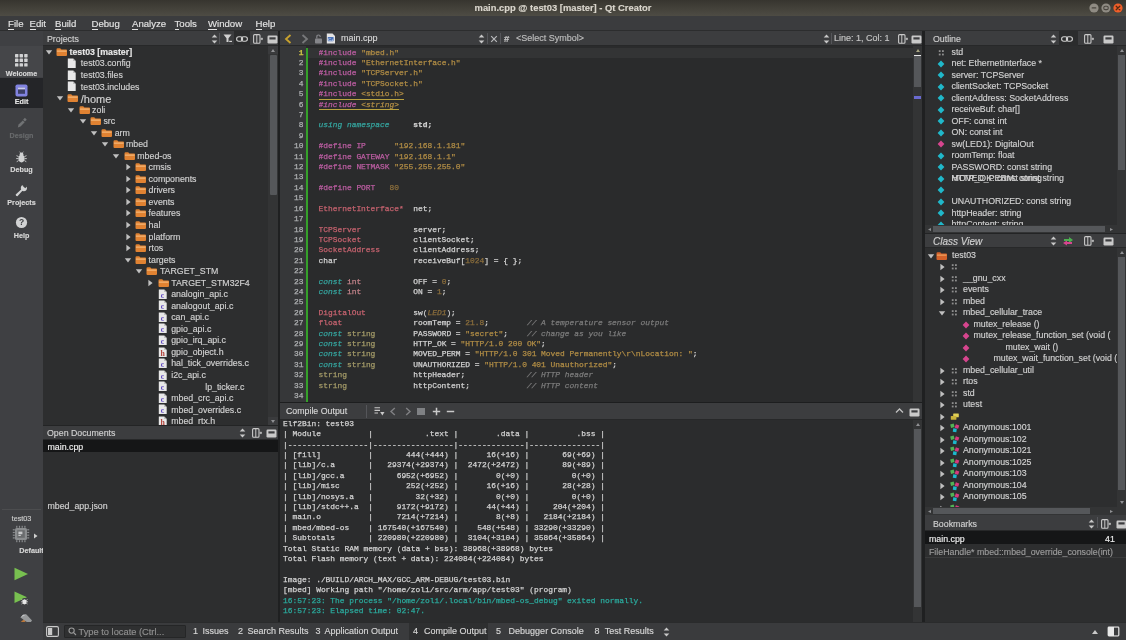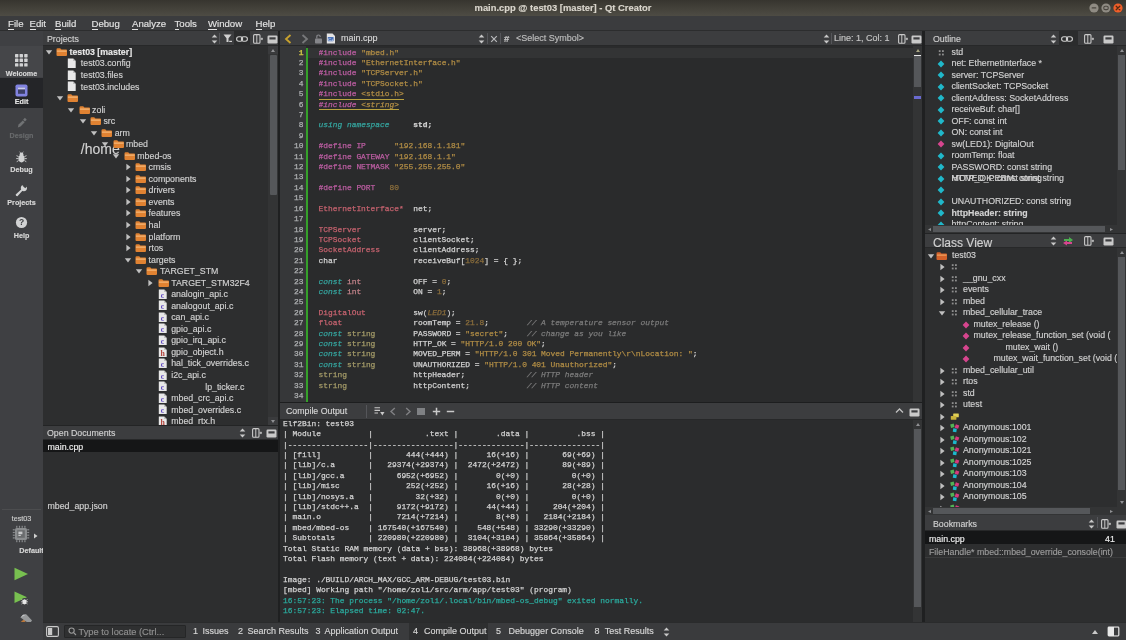--- a/index.html
+++ b/index.html
@@ -169,21 +169,21 @@
       <path d="M6.2 0.5 L6.2 3 L8.7 3 Z" fill="#b8b8b8"></path>
     </svg>
 <div style="position:absolute;left:37.8px;top:35.52px;font-size:8.8px;font-weight:normal;color:#d2d2d2;white-space:pre;">test03.includes</div>
 <svg style="position:absolute;left:12.9px;top:48.06px" width="8" height="8" viewBox="0 0 8 8">
       <path d="M0.8 2.2 L7.2 2.2 L4 6.4 Z" fill="#c0c0c0"></path>
     </svg>
 <svg style="position:absolute;left:24.3px;top:47.06px" width="11.5" height="9.5" viewBox="0 0 11.5 9.5">
       <path d="M0.5 2.5 Q0.5 1.2 1.7 1.2 L4.2 1.2 L5.4 2.6 L10.2 2.6 Q11 2.6 11 3.6 L11 8 Q11 9 10 9 L1.5 9 Q0.5 9 0.5 8 Z" fill="#e08232"></path>
       <path d="M0.9 3.4 L10.6 3.4 L10.6 4.9 L0.9 4.9 Z" fill="#f2b575" opacity="0.85"></path>
     </svg>
-<div style="position:absolute;left:37.8px;top:47.06px;font-size:14px;font-weight:normal;color:#d2d2d2;white-space:pre;margin-top:48px;">/home</div>
+<div style="position:absolute;left:37.8px;top:47.06px;font-size:11px;font-weight:normal;color:#d2d2d2;white-space:pre;">/home</div>
 <svg style="position:absolute;left:24.200000000000003px;top:59.6px" width="8" height="8" viewBox="0 0 8 8">
       <path d="M0.8 2.2 L7.2 2.2 L4 6.4 Z" fill="#c0c0c0"></path>
     </svg>
 <svg style="position:absolute;left:35.6px;top:58.6px" width="11.5" height="9.5" viewBox="0 0 11.5 9.5">
       <path d="M0.5 2.5 Q0.5 1.2 1.7 1.2 L4.2 1.2 L5.4 2.6 L10.2 2.6 Q11 2.6 11 3.6 L11 8 Q11 9 10 9 L1.5 9 Q0.5 9 0.5 8 Z" fill="#e08232"></path>
       <path d="M0.9 3.4 L10.6 3.4 L10.6 4.9 L0.9 4.9 Z" fill="#f2b575" opacity="0.85"></path>
     </svg>
 <div style="position:absolute;left:49.1px;top:58.6px;font-size:8.8px;font-weight:normal;color:#d2d2d2;white-space:pre;">zoli</div>
 <svg style="position:absolute;left:35.50000000000001px;top:71.14px" width="8" height="8" viewBox="0 0 8 8">
       <path d="M0.8 2.2 L7.2 2.2 L4 6.4 Z" fill="#c0c0c0"></path>
@@ -666,42 +666,42 @@
       <rect x="1.6" y="1.6" width="4.8" height="4.8" transform="rotate(45 4 4)" fill="#20b8ca"></rect>
     </svg>
 <div style="position:absolute;left:26.5px;top:127px;font-size:8.8px;color:#d2d2d2;white-space:pre;">MOVED_PERM: const string</div>
 <svg style="position:absolute;left:11.5px;top:151.8px" width="8" height="8" viewBox="0 0 8 8">
       <rect x="1.6" y="1.6" width="4.8" height="4.8" transform="rotate(45 4 4)" fill="#20b8ca"></rect>
     </svg>
 <div style="position:absolute;left:26.5px;top:150.20000000000002px;font-size:8.8px;color:#d2d2d2;white-space:pre;">UNAUTHORIZED: const string</div>
 <svg style="position:absolute;left:11.5px;top:163.3px" width="8" height="8" viewBox="0 0 8 8">
       <rect x="1.6" y="1.6" width="4.8" height="4.8" transform="rotate(45 4 4)" fill="#20b8ca"></rect>
     </svg>
-<div style="position:absolute;left:26.5px;top:161.70000000000002px;font-size:8.8px;color:#d2d2d2;white-space:pre;font-weight:bold;">httpHeader: string</div>
+<div style="position:absolute;left:26.5px;top:161.70000000000002px;font-size:8.8px;color:#d2d2d2;white-space:pre;">httpHeader: string</div>
 <svg style="position:absolute;left:11.5px;top:174.8px" width="8" height="8" viewBox="0 0 8 8">
       <rect x="1.6" y="1.6" width="4.8" height="4.8" transform="rotate(45 4 4)" fill="#20b8ca"></rect>
     </svg>
 <div style="position:absolute;left:26.5px;top:173.20000000000002px;font-size:8.8px;color:#d2d2d2;white-space:pre;">httpContent: string</div>
 </div>
 <div style="position:absolute;left:1117px;top:46px;width:9px;height:179px;background:#333435;"></div>
 <svg style="position:absolute;left:1118.5px;top:47.5px;" width="6" height="5" viewBox="0 0 6 5">
     <path d="M3.0 1 L5 4 L1 4 Z" fill="#909194"></path>
   </svg>
 <div style="position:absolute;left:1118px;top:55px;width:7px;height:115px;background:#55575a;"></div>
 <div style="position:absolute;left:925px;top:225px;width:192px;height:8px;background:#333435;"></div>
 <svg style="position:absolute;left:927px;top:227px;" width="5" height="5" viewBox="0 0 5 5">
     <path d="M1 2.5 L4 1 L4 4 Z" fill="#909194"></path>
   </svg>
 <div style="position:absolute;left:933px;top:226px;width:172px;height:6px;background:#55575a;"></div>
 <svg style="position:absolute;left:1109px;top:227px;" width="5" height="5" viewBox="0 0 5 5">
     <path d="M4 2.5 L1 1 L1 4 Z" fill="#909194"></path>
   </svg>
 <div style="position:absolute;left:1117px;top:225px;width:9px;height:8px;background:#333435;"></div>
 <div style="position:absolute;left:925px;top:233px;width:201px;height:15px;background:#3c3d3f;border-bottom:1px solid #272829;border-top:1px solid #232425;"></div>
-<div style="position:absolute;left:933px;top:236px;white-space:pre;font-size:12px;color:#d0d0d0;">Class View</div>
+<div style="position:absolute;left:933px;top:236px;white-space:pre;font-size:10px;color:#d0d0d0;font-style:italic;">Class View</div>
 <svg style="position:absolute;left:1050px;top:236px;" width="7" height="10" viewBox="0 0 7 10">
     <path d="M3.5 0.5 L6.3 3.6 L0.7 3.6 Z" fill="#c9c9c9"></path>
     <path d="M3.5 9.5 L6.3 6.4 L0.7 6.4 Z" fill="#c9c9c9"></path>
   </svg>
 <svg style="position:absolute;left:1062px;top:235.5px;" width="12" height="10" viewBox="0 0 12 10">
     <path d="M2 3 L7 3 L7 1 L11 4 L7 7 L7 5 L2 5 Z" fill="#4caf50"></path>
     <path d="M10 7 L5 7 L5 5.5 L1 8 L5 10.5 L5 9 L10 9 Z" fill="#d6458e" transform="translate(0,-1)"></path>
   </svg>
 <svg style="position:absolute;left:1084px;top:236px;" width="10" height="10" viewBox="0 0 10 10">
     <rect x="0.6" y="0.6" width="6.4" height="8.6" rx="1" fill="none" stroke="#c9c9c9" stroke-width="1.1"></rect>

